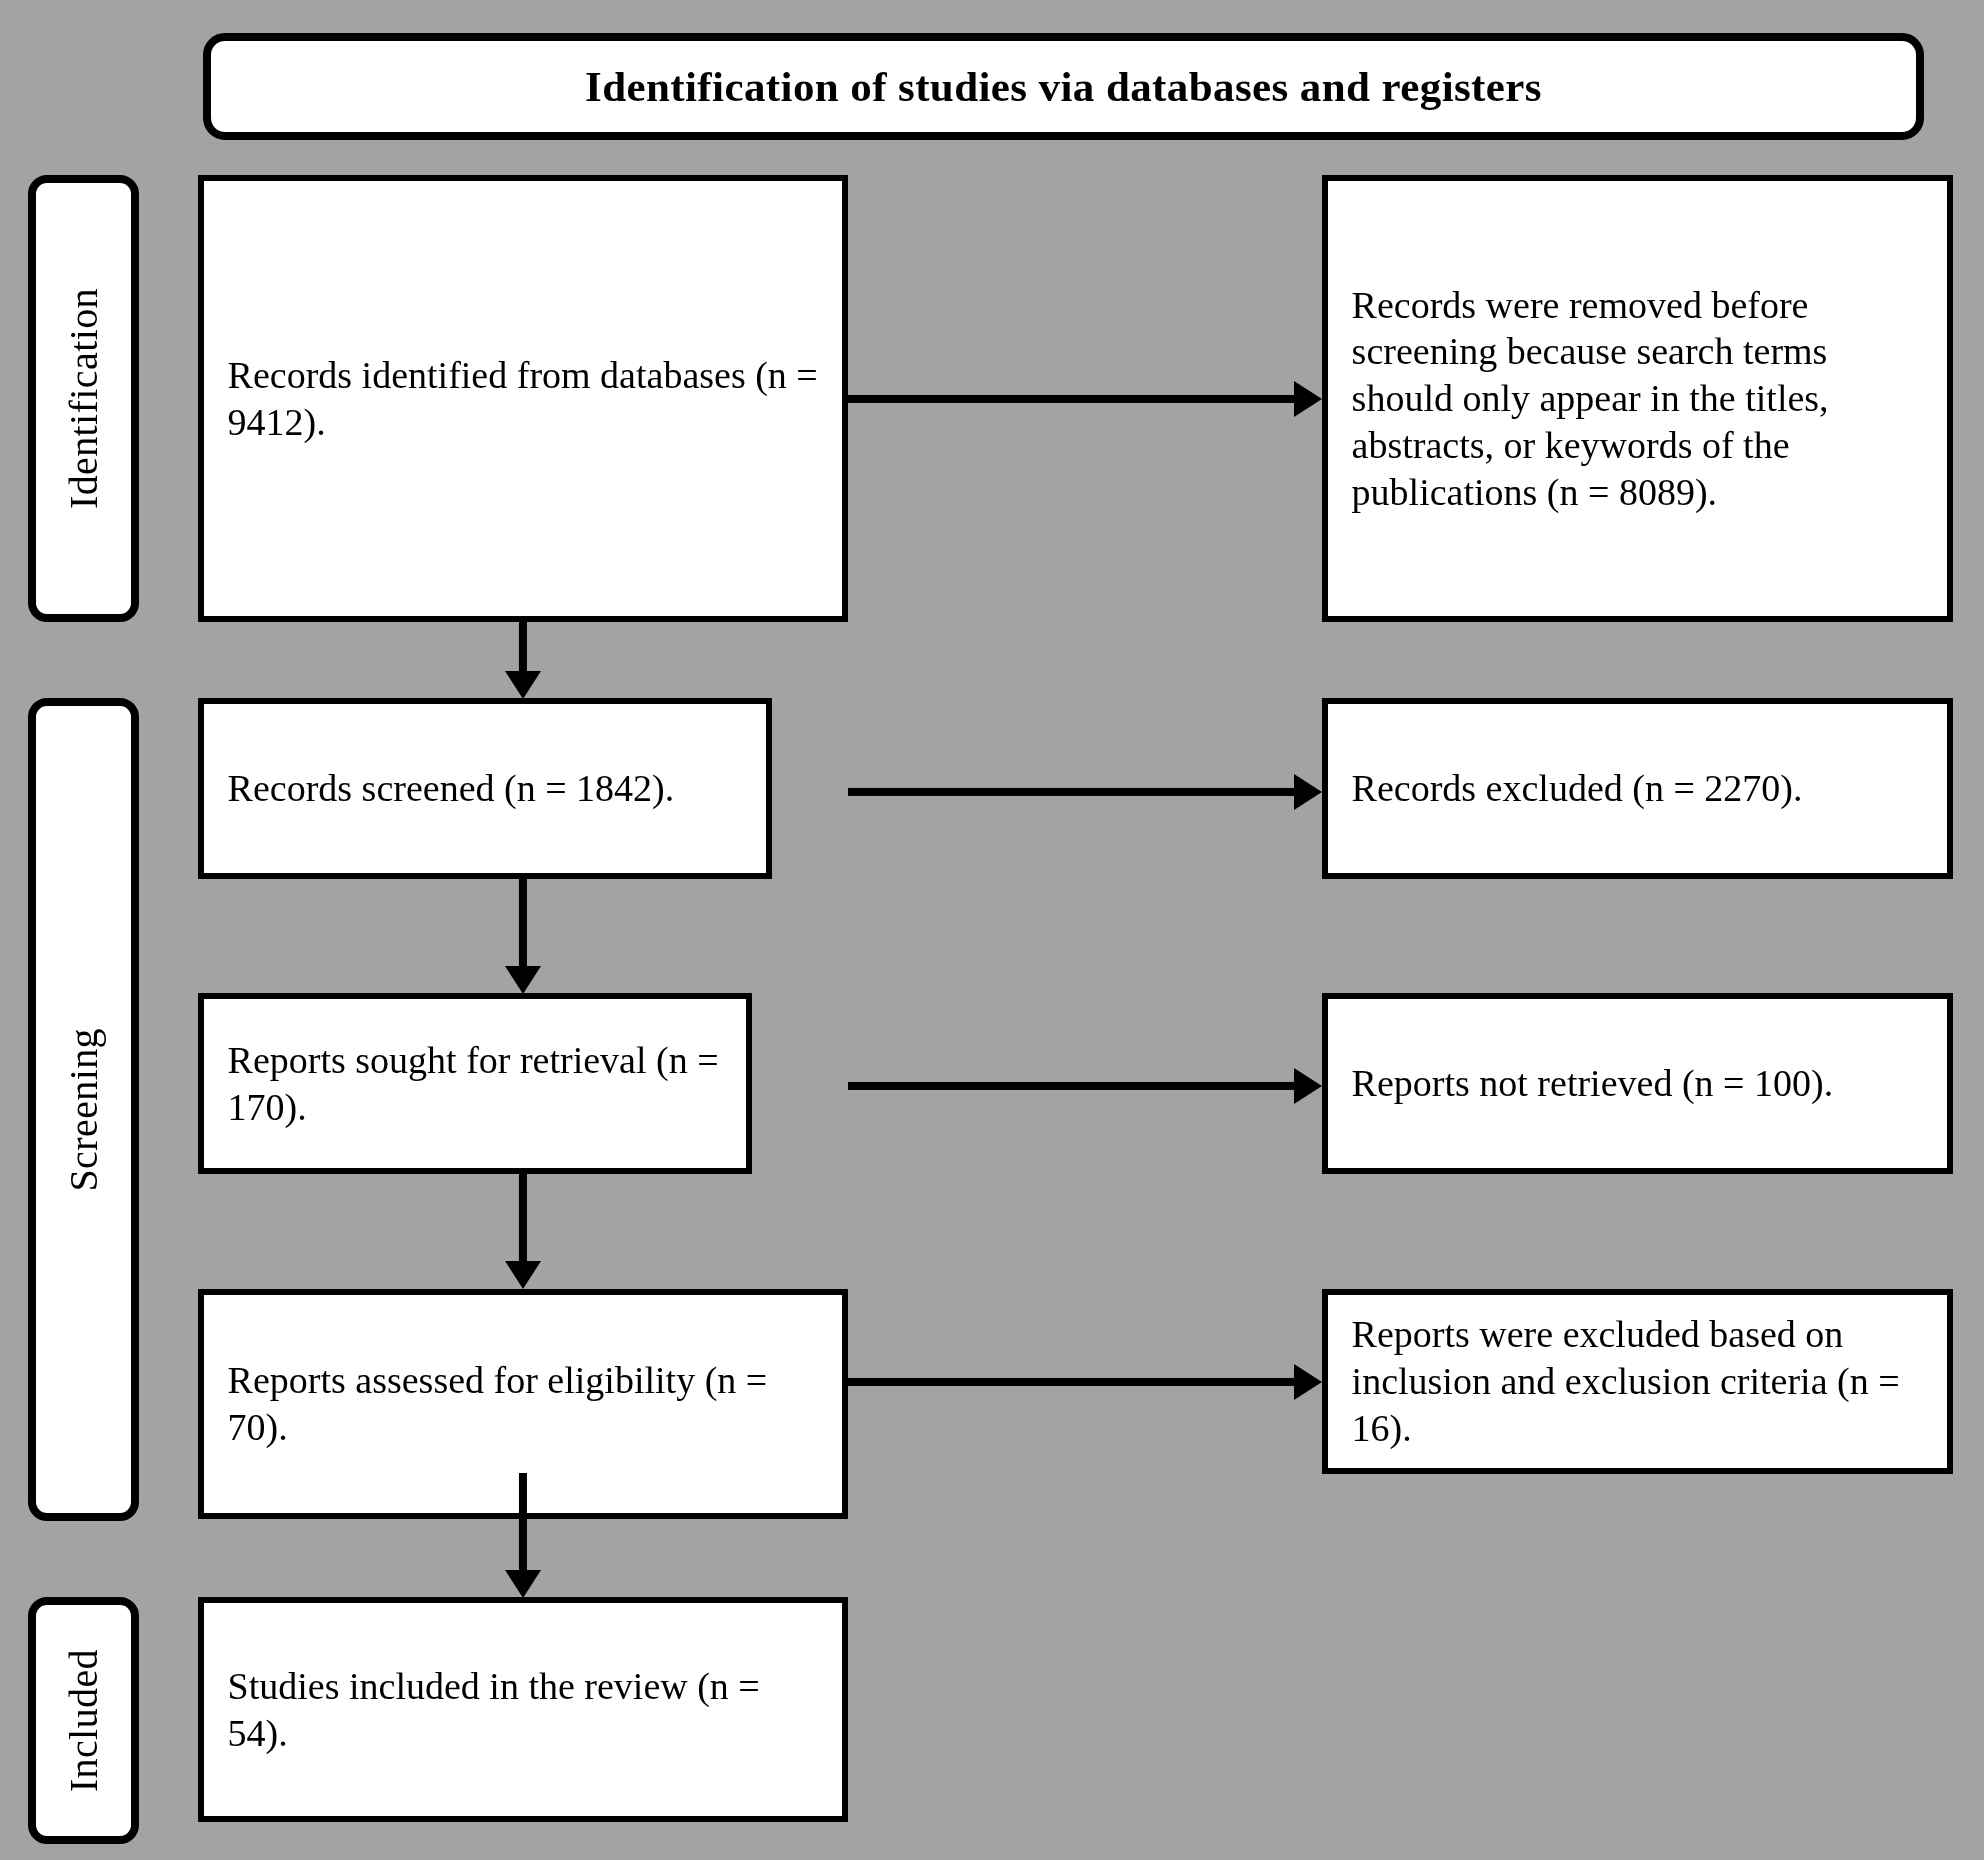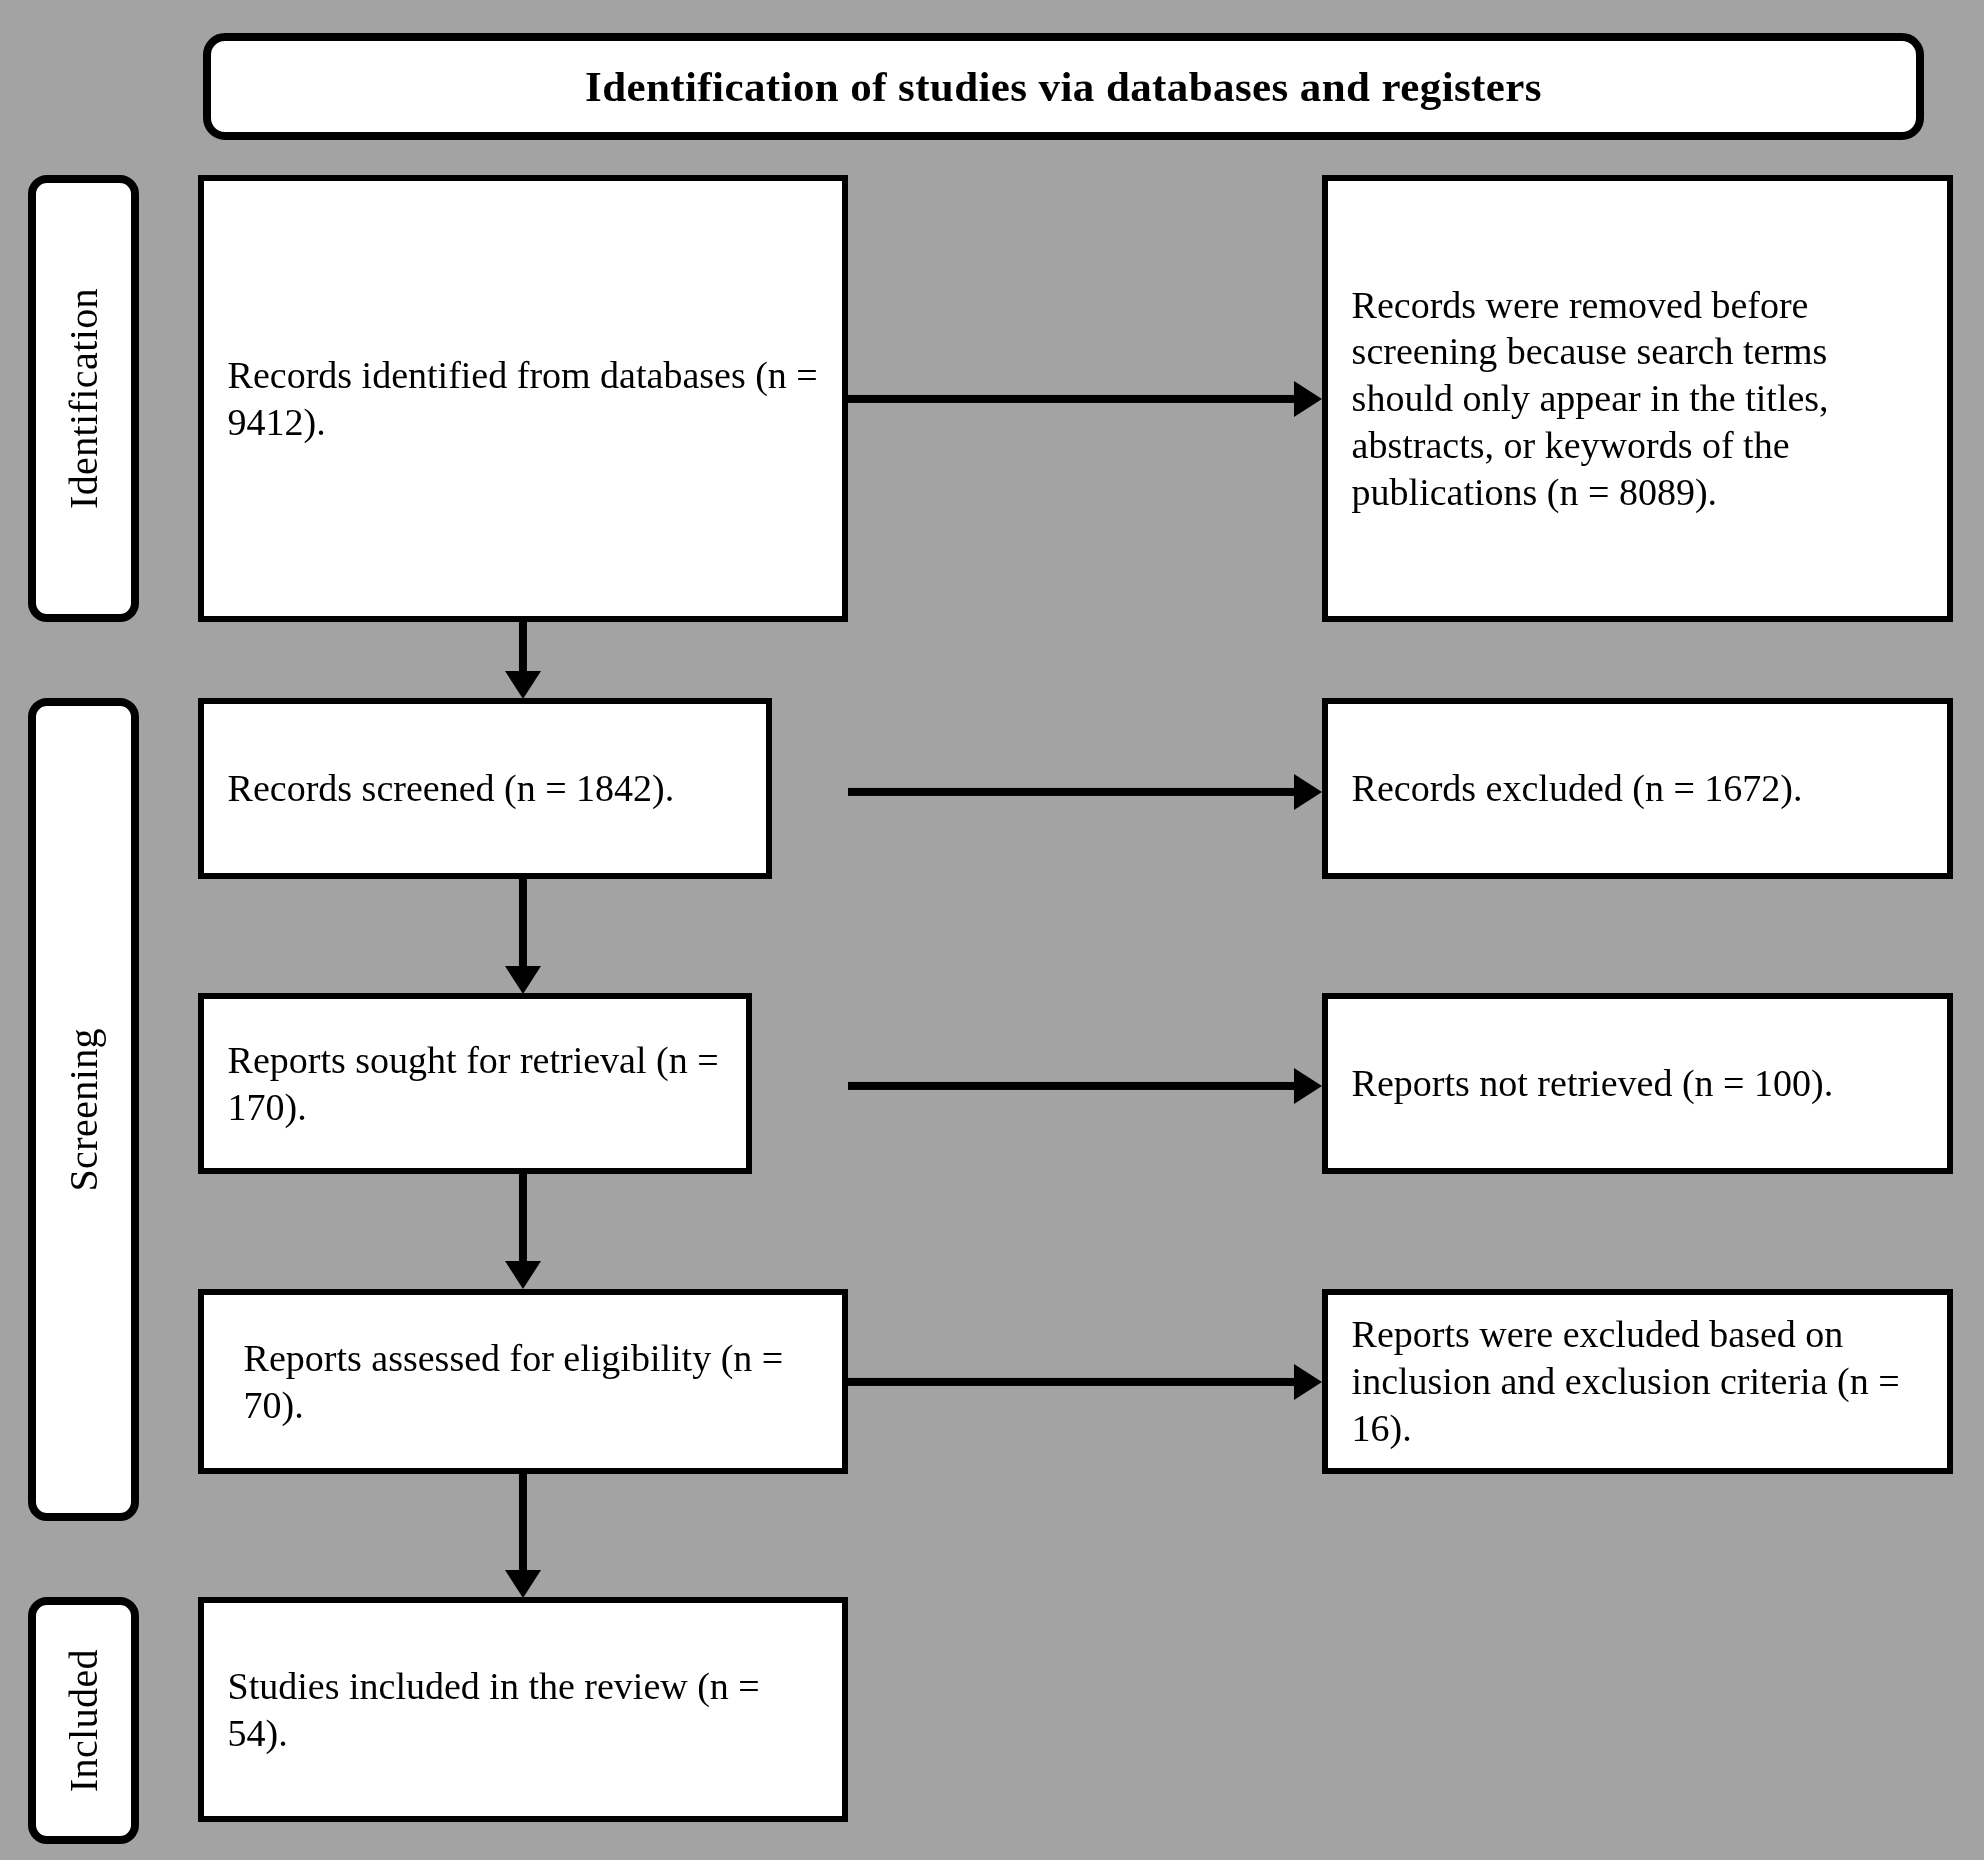--- a/index.html
+++ b/index.html
@@ -81,21 +81,21 @@
     padding: 0 16.2px 0 23.6px;
     font-size: 38px;
     line-height: 1.23;
     width: 100%;
   }
 
   
   #box-identified   { left: 198px; top: 175px;  width: 650px; height: 447px; }
   #box-screened     { left: 198px; top: 698px;  width: 574px; height: 181px; }
   #box-sought       { left: 198px; top: 993px; width: 554px; height: 181px; }
-  #box-assessed     { left: 198px; top: 1289px; width: 650px; height: 185px; padding-left: 16px; }
+  #box-assessed     { left: 198px; top: 1289px; width: 650px; height: 230px; }
   #box-included     { left: 198px; top: 1597px; width: 650px; height: 225px; }
 
   
   #box-removed      { left: 1322px; top: 175px;  width: 631px; height: 447px; }
   #box-excluded     { left: 1322px; top: 698px;  width: 631px; height: 181px; }
   #box-notretrieved { left: 1322px; top: 993px; width: 631px; height: 181px; }
   #box-excl-criteria{ left: 1322px; top: 1289px; width: 631px; height: 185px; }
 
   
   .arrow-h {
@@ -217,21 +217,21 @@
 
   <div class="flow-box" id="box-included">
     <div class="box-text">Studies included in the review (n = 54).</div>
   </div>
 
   <div class="flow-box" id="box-removed">
     <div class="box-text">Records were removed before screening because search terms should only appear in the titles, abstracts, or keywords of the publications (n = 8089).</div>
   </div>
 
   <div class="flow-box" id="box-excluded">
-    <div class="box-text">Records excluded (n = 1672).</div>
+    <div class="box-text">Records excluded (n = 2270).</div>
   </div>
 
   <div class="flow-box" id="box-notretrieved">
     <div class="box-text">Reports not retrieved (n = 100).</div>
   </div>
 
   <div class="flow-box" id="box-excl-criteria">
     <div class="box-text">Reports were excluded based on inclusion and exclusion criteria (n = 16).</div>
   </div>
 

